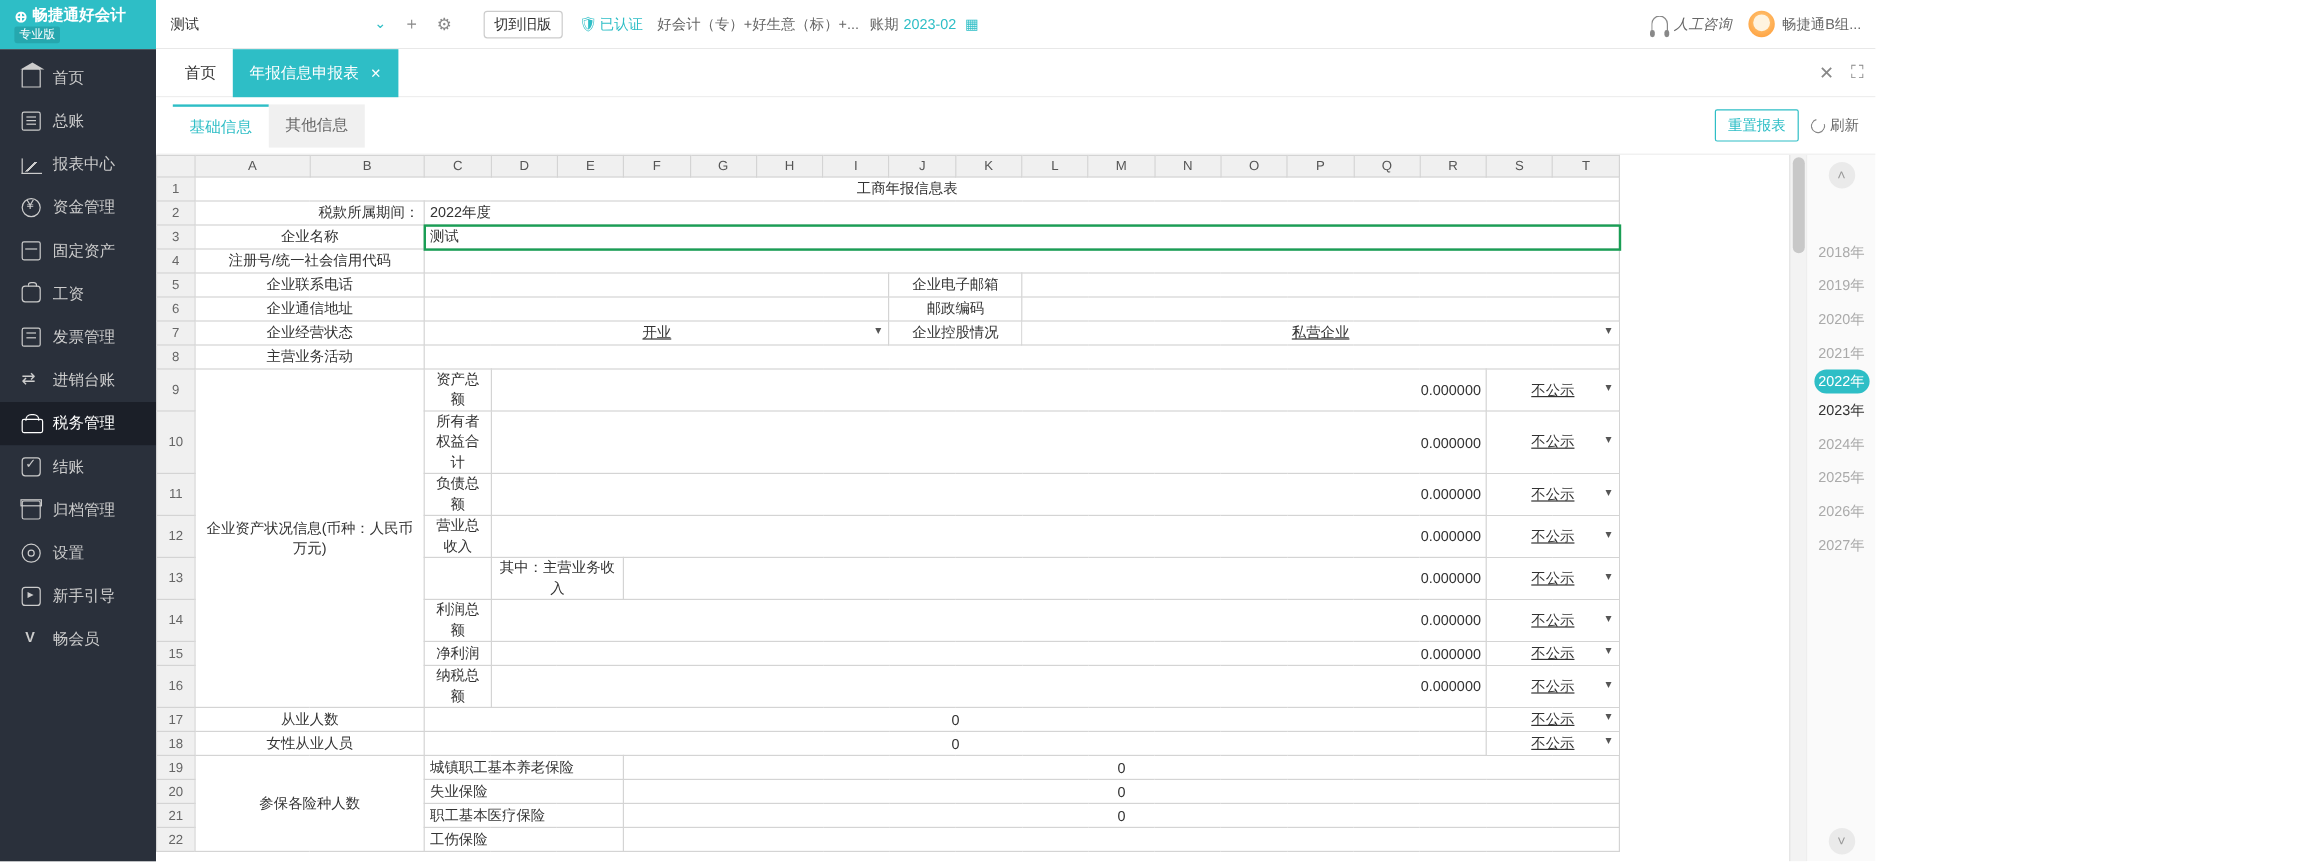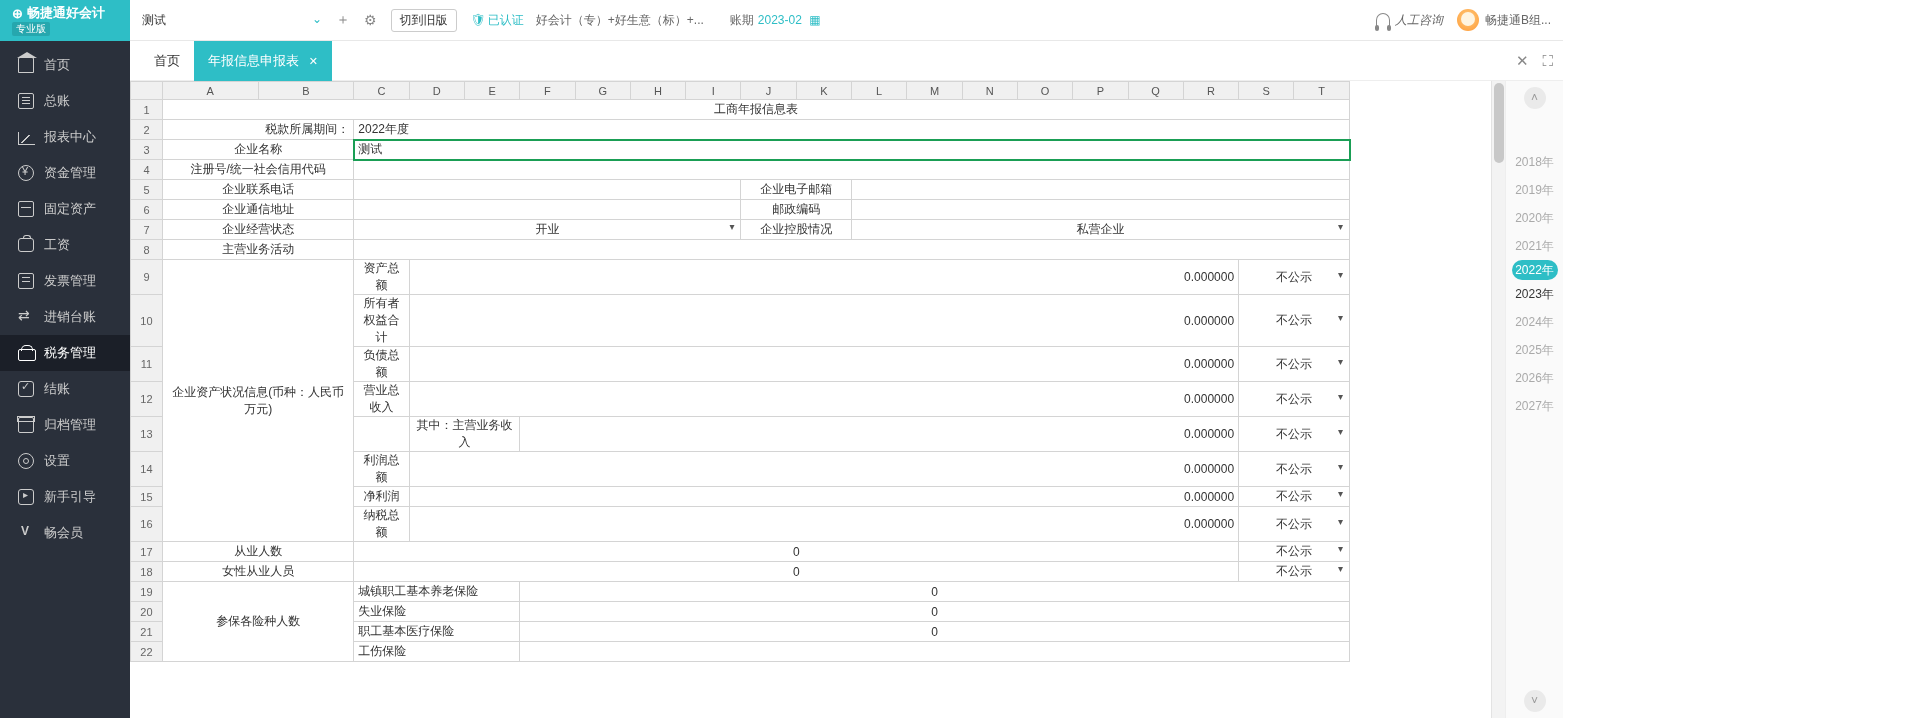--- a/index.html
+++ b/index.html
@@ -6,24 +6,24 @@
     body { font-family: "Microsoft YaHei", sans-serif; font-size: 12px; color: #333; background: #fff; width: 1563px; overflow: hidden; }
 
     
     .top-header { height: 41px; display: flex; align-items: center; padding: 0 12px; border-bottom: 1px solid #e8e8e8; }
     .logo-area { width: 130px; height: 41px; background: #2EBEC6; color: #fff; display: flex; flex-direction: column; justify-content: center; padding-left: 12px; margin-left: -12px; }
     .logo-title { font-size: 13px; font-weight: bold; display: flex; align-items: center; gap: 4px; }
     .logo-sub { font-size: 10px; background: #26a7ae; padding: 0 4px; border-radius: 2px; width: fit-content; }
     .company-select { margin-left: 12px; width: 180px; color: #333; position: relative; }
     .company-select .chev { position: absolute; right: 0; color: #2EBEC6; }
     .hdr-ico { margin-left: 14px; color: #888; cursor: pointer; font-size: 14px; }
-    .sw-old { margin-left: 14px; border: 1px solid #ccc; border-radius: 3px; padding: 2px 8px; font-size: 12px; cursor: pointer; }
+    .sw-old { margin-left: 26px; border: 1px solid #ccc; border-radius: 3px; padding: 2px 8px; font-size: 12px; cursor: pointer; }
     .verified { margin-left: 14px; color: #2EBEC6; display: flex; align-items: center; gap: 2px; }
     .prod-info { margin-left: 12px; color: #666; }
-    .period-label { margin-left: 26px; color: #666; }
+    .period-label { margin-left: 9px; color: #666; }
     .period-sel { color: #2EBEC6; margin-left: 4px; cursor: pointer; }
     .hdr-right { margin-left: auto; display: flex; align-items: center; gap: 14px; color: #666; }
     .avatar-ico { width: 22px; height: 22px; background: radial-gradient(circle at 50% 40%, #ffcc80, #ff9933); border-radius: 50%; display:inline-block; position:relative;}
     .avatar-ico:after{content:"";position:absolute;left:4px;top:3px;width:14px;height:14px;border-radius:50%;background:#fff4e0;}
     .headset-ico { display:inline-block; width:14px;height:14px;border:1.5px solid #888;border-bottom:none;border-radius:7px 7px 0 0;position:relative;}
     .headset-ico:before,.headset-ico:after{content:"";position:absolute;bottom:-4px;width:4px;height:6px;background:#888;border-radius:2px;}
     .headset-ico:before{left:-2px;} .headset-ico:after{right:-2px;}
 
     
     .layout { display: flex; height: calc(718px - 41px); }
@@ -74,21 +74,21 @@
     table.grid { border-collapse: collapse; width: 1220px; }
     table.grid th, table.grid td { border: 1px solid #d4d4d4; height: 20px; font-size: 12px; padding: 0 4px; background: #fff; }
     table.grid th { background: #f0f0f0; color: #555; font-weight: normal; text-align: center; height: 18px; font-size: 11px;}
     table.grid th.rowh { width: 30px; }
     table.grid td.rowh { background: #f0f0f0; text-align: center; color: #666; width: 30px; font-size: 11px;}
     table.grid .colA { width: 90px; }
     table.grid .colB { width: 90px; }
     td.lbl { text-align: center; color: #333; }
     td.title-cell { text-align: center; font-size: 14px; font-weight: normal; }
     td.num { text-align: right; }
-    td.sel { text-align: center; position: relative; }
+    td.sel { text-align: center; position: relative; text-decoration: underline; }
     td.sel:after { content: "▾"; position: absolute; right: 6px; color: #555; font-size: 10px;}
     td.active-cell { outline: 2px solid #1a9e55; outline-offset: -1px; }
     td.center{text-align:center;}
 
     
     .year-panel { width: 58px; border-left: 1px solid #eee; background: #fafafa; display: flex; flex-direction: column; align-items: center; padding: 6px 0; gap: 0; }
     .year-nav { width: 22px; height: 22px; border-radius: 50%; background: #eaeaea; color: #999; display: flex; align-items: center; justify-content: center; cursor: pointer; font-size: 12px;}
     .year-item { font-size: 12px; color: #aaa; height: 28px; line-height: 28px; cursor: pointer; width: 100%; text-align: center; }
     .year-item.near { color: #333; }
     .year-item.active { background: #2EBEC6; color: #fff; border-radius: 10px; width: 46px; margin: 0 auto; height: 20px; line-height: 20px; }
@@ -204,20 +204,33 @@
       <div class="tab-btn active">
         <span>年报信息申报表</span>
         <span class="tab-close">✕</span>
       </div>
       <div class="tabs-right">
         <span>✕</span>
         <span>⛶</span>
       </div>
     </div>
 
+    <div class="inner-bar">
+      <div class="inner-tabs">
+        <div class="inner-tab active">基础信息</div>
+        <div class="inner-tab">其他信息</div>
+      </div>
+      <div class="inner-actions">
+        <button class="btn-reset">重置报表</button>
+        <span class="btn-refresh">
+          <span class="refresh-ico"></span>
+          <span>刷新</span>
+        </span>
+      </div>
+    </div>
 
     <div class="sheet-wrap">
       <div class="sheet">
         <table class="grid">
           <thead>
               <tr id="col-headers">
                 <th class="rowh"></th>
                 <th class="colA">A</th>
                 <th class="colB">B</th>
                 <th style="width: 52px;">C</th>

